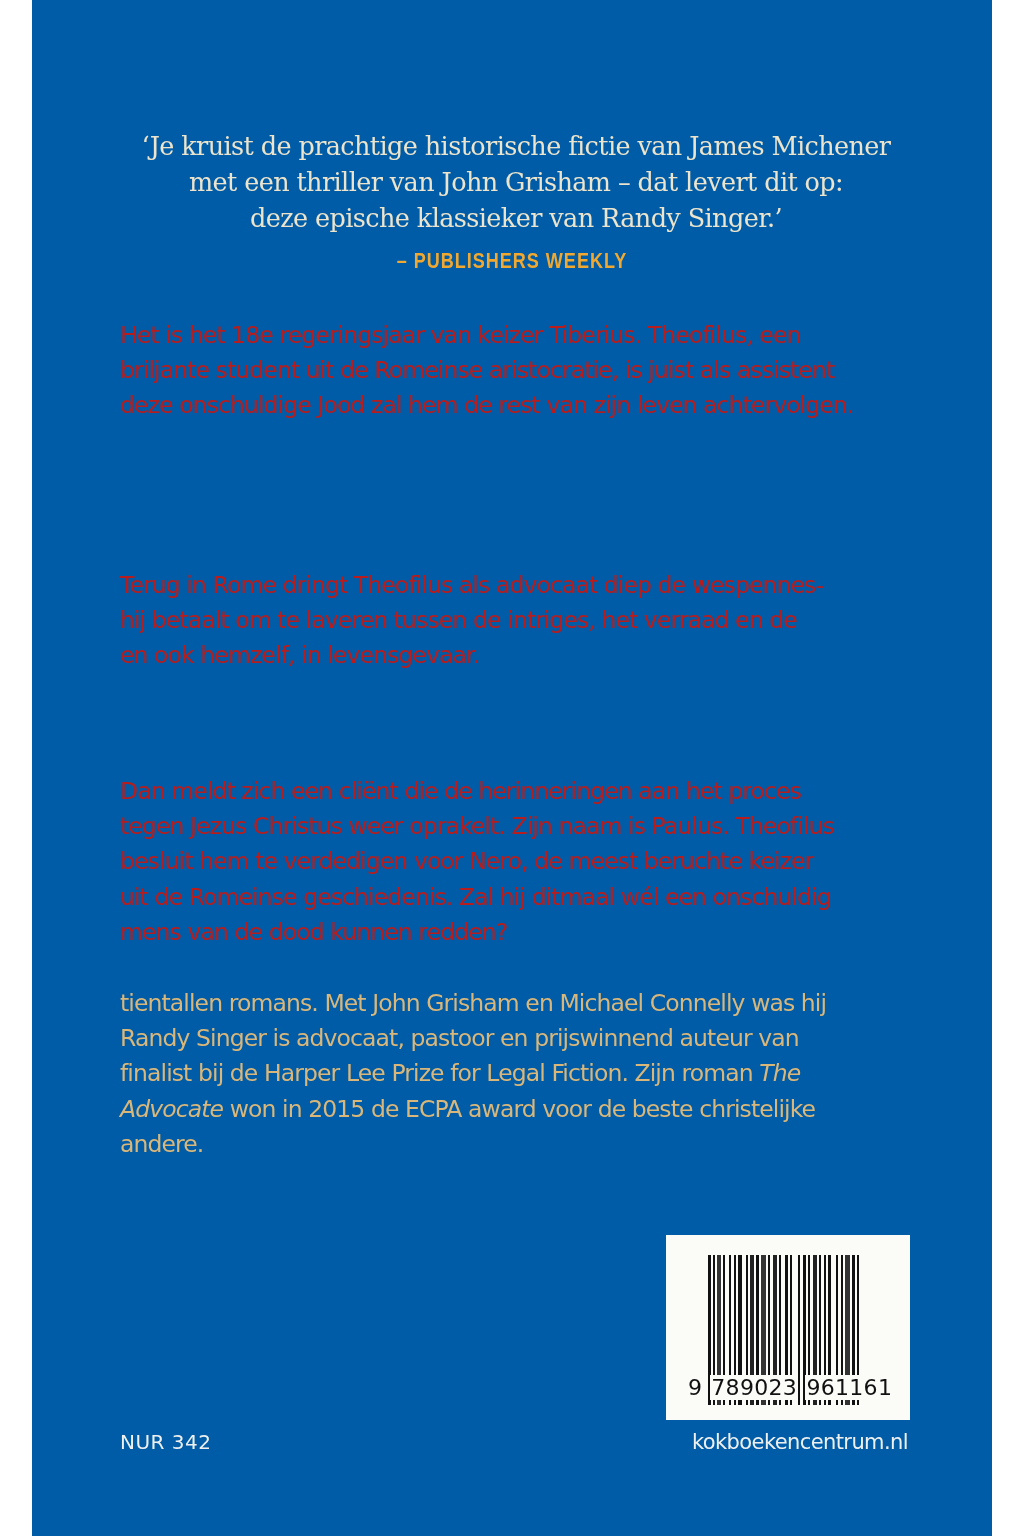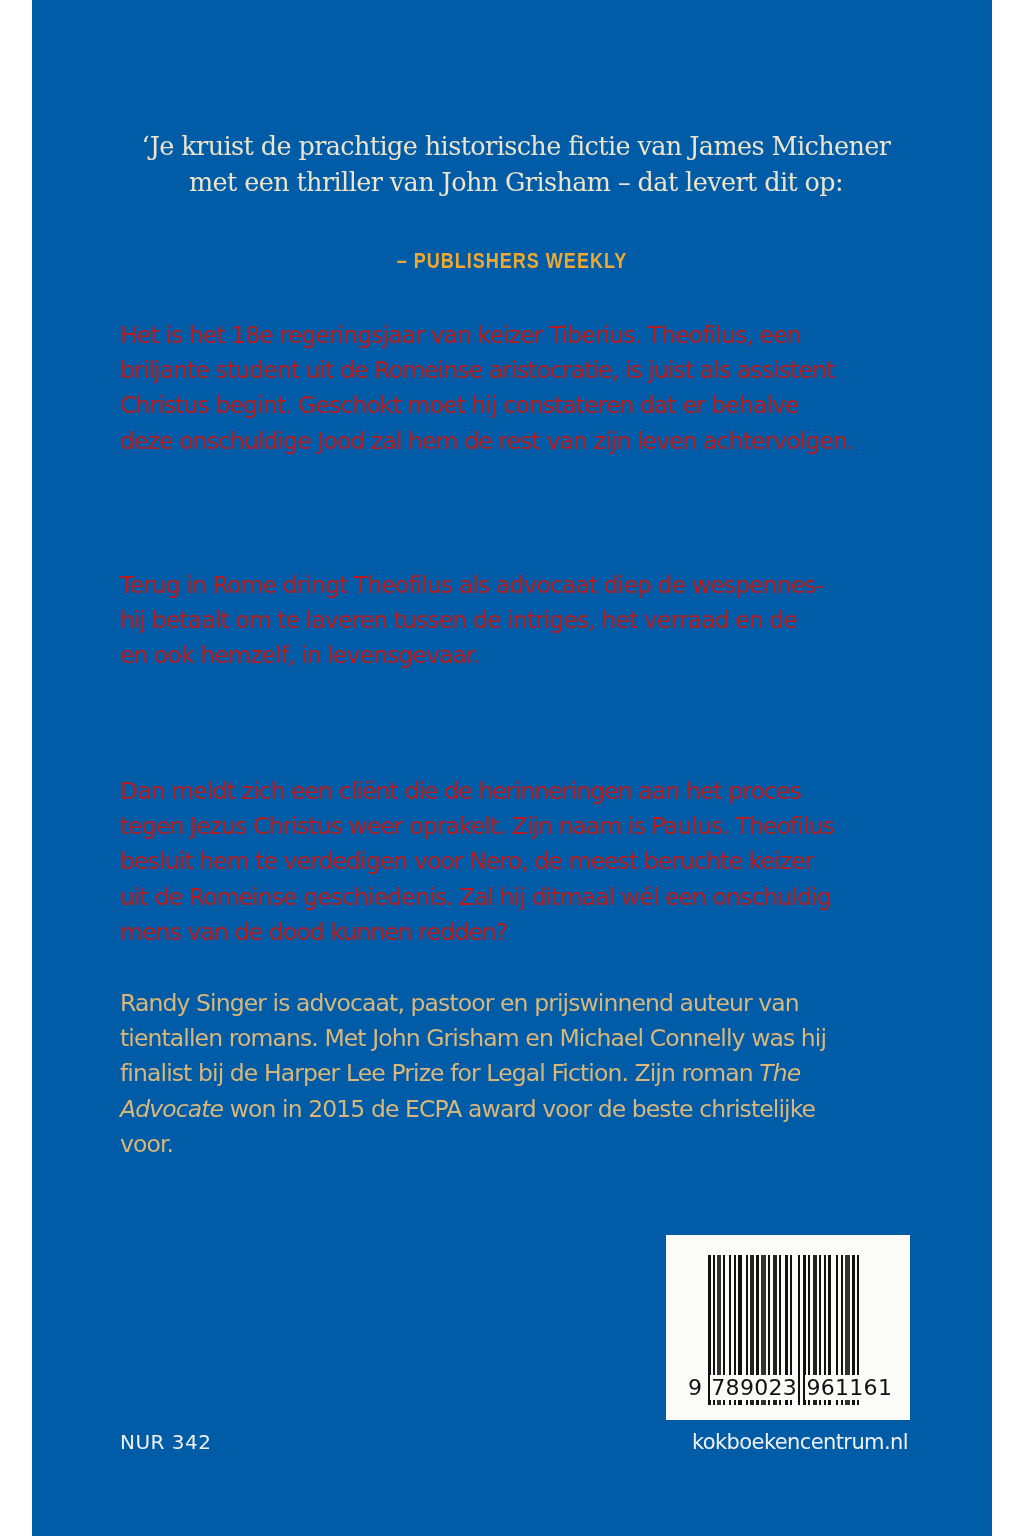--- a/index.html
+++ b/index.html
@@ -115,50 +115,50 @@
     }
   </style>
 </head>
 <body>
 
 <div class="cover"></div>
 
 <div class="quote">
   <span class="line">‘Je kruist de prachtige historische fictie van James Michener</span>
   <span class="line">met een thriller van John Grisham – dat levert dit op:</span>
+  <span class="line">deze epische klassieker van Randy Singer.’</span>
 </div>
 <div class="attribution">– PUBLISHERS WEEKLY</div>
 
 <div class="para p1">
   <span class="line">Het is het 18e regeringsjaar van keizer Tiberius. Theofilus, een</span>
   <span class="line">briljante student uit de Romeinse aristocratie, is juist als assistent</span>
-  <span class="line">Christus begint. Geschokt moet hij constateren dat er behalve</span>
   <span class="line">deze onschuldige Jood zal hem de rest van zijn leven achtervolgen.</span>
 </div>
 
 <div class="para p2">
   <span class="line">Terug in Rome dringt Theofilus als advocaat diep de wespennes-</span>
   <span class="line">hij betaalt om te laveren tussen de intriges, het verraad en de</span>
   <span class="line">en ook hemzelf, in levensgevaar.</span>
 </div>
 
 <div class="para p3">
   <span class="line">Dan meldt zich een cliënt die de herinneringen aan het proces</span>
   <span class="line">tegen Jezus Christus weer oprakelt. Zijn naam is Paulus. Theofilus</span>
   <span class="line">besluit hem te verdedigen voor Nero, de meest beruchte keizer</span>
   <span class="line">uit de Romeinse geschiedenis. Zal hij ditmaal wél een onschuldig</span>
   <span class="line">mens van de dood kunnen redden?</span>
 </div>
 
 <div class="para bio">
+  <span class="line">tientallen romans. Met John Grisham en Michael Connelly was hij</span>
   <span class="line">Randy Singer is advocaat, pastoor en prijswinnend auteur van</span>
-  <span class="line">tientallen romans. Met John Grisham en Michael Connelly was hij</span>
   <span class="line"><span>finalist bij de Harper Lee Prize for Legal Fiction. Zijn roman </span><span class="ital">The</span></span>
   <span class="line"><span class="ital">Advocate</span><span> won in 2015 de ECPA award voor de beste christelijke</span></span>
-  <span class="line">voor.</span>
+  <span class="line">andere.</span>
 </div>
 
 <div class="barcode-box">
   <div class="barcode-bars">
     <span style="width:3px;background:#111"></span>
       <span style="width:2px"></span>
     <span style="width:2px;background:#111"></span>
       <span style="width:2px"></span>
     <span style="width:4px;background:#333"></span>
       <span style="width:2px"></span>

